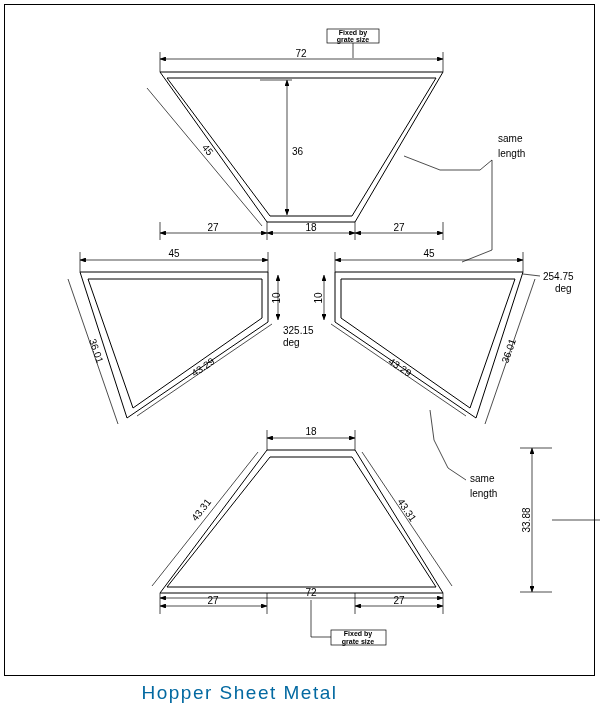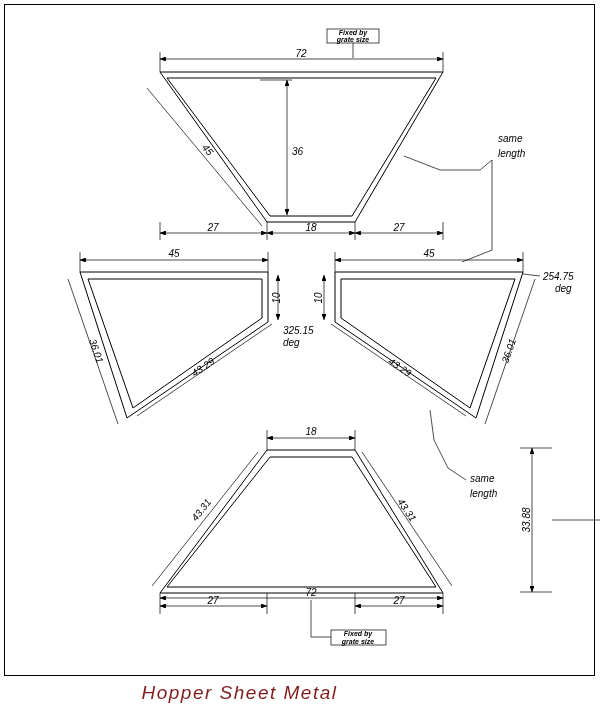--- a/index.html
+++ b/index.html
@@ -13,21 +13,20 @@
     font-family: "Liberation Sans", sans-serif;
     color: #000000;
     position: relative;
     overflow: hidden;
   }
   #sheet {
     position: absolute;
     left: 0; top: 0;
     width: 600px;
     height: 713px;
-    font-style: italic;
   }
   svg.drawing {
     position: absolute;
     left: 0; top: 0;
     width: 600px;
     height: 713px;
   }
   .ln {
     stroke: #000000;
     stroke-width: 1;
@@ -57,21 +56,21 @@
   }
   .title {
     position: absolute;
     left: 0;
     top: 682px;
     width: 479px;
     text-align: center;
     font-family: "Liberation Sans", sans-serif;
     font-size: 19px;
     letter-spacing: 1.5px;
-    color: #7f1d1d;
+    color: #0369a1;
   }
   .frame {
     position: absolute;
     left: 4px;
     top: 4px;
     width: 591px;
     height: 672px;
     border: 1px solid #000000;
     box-sizing: border-box;
   }

